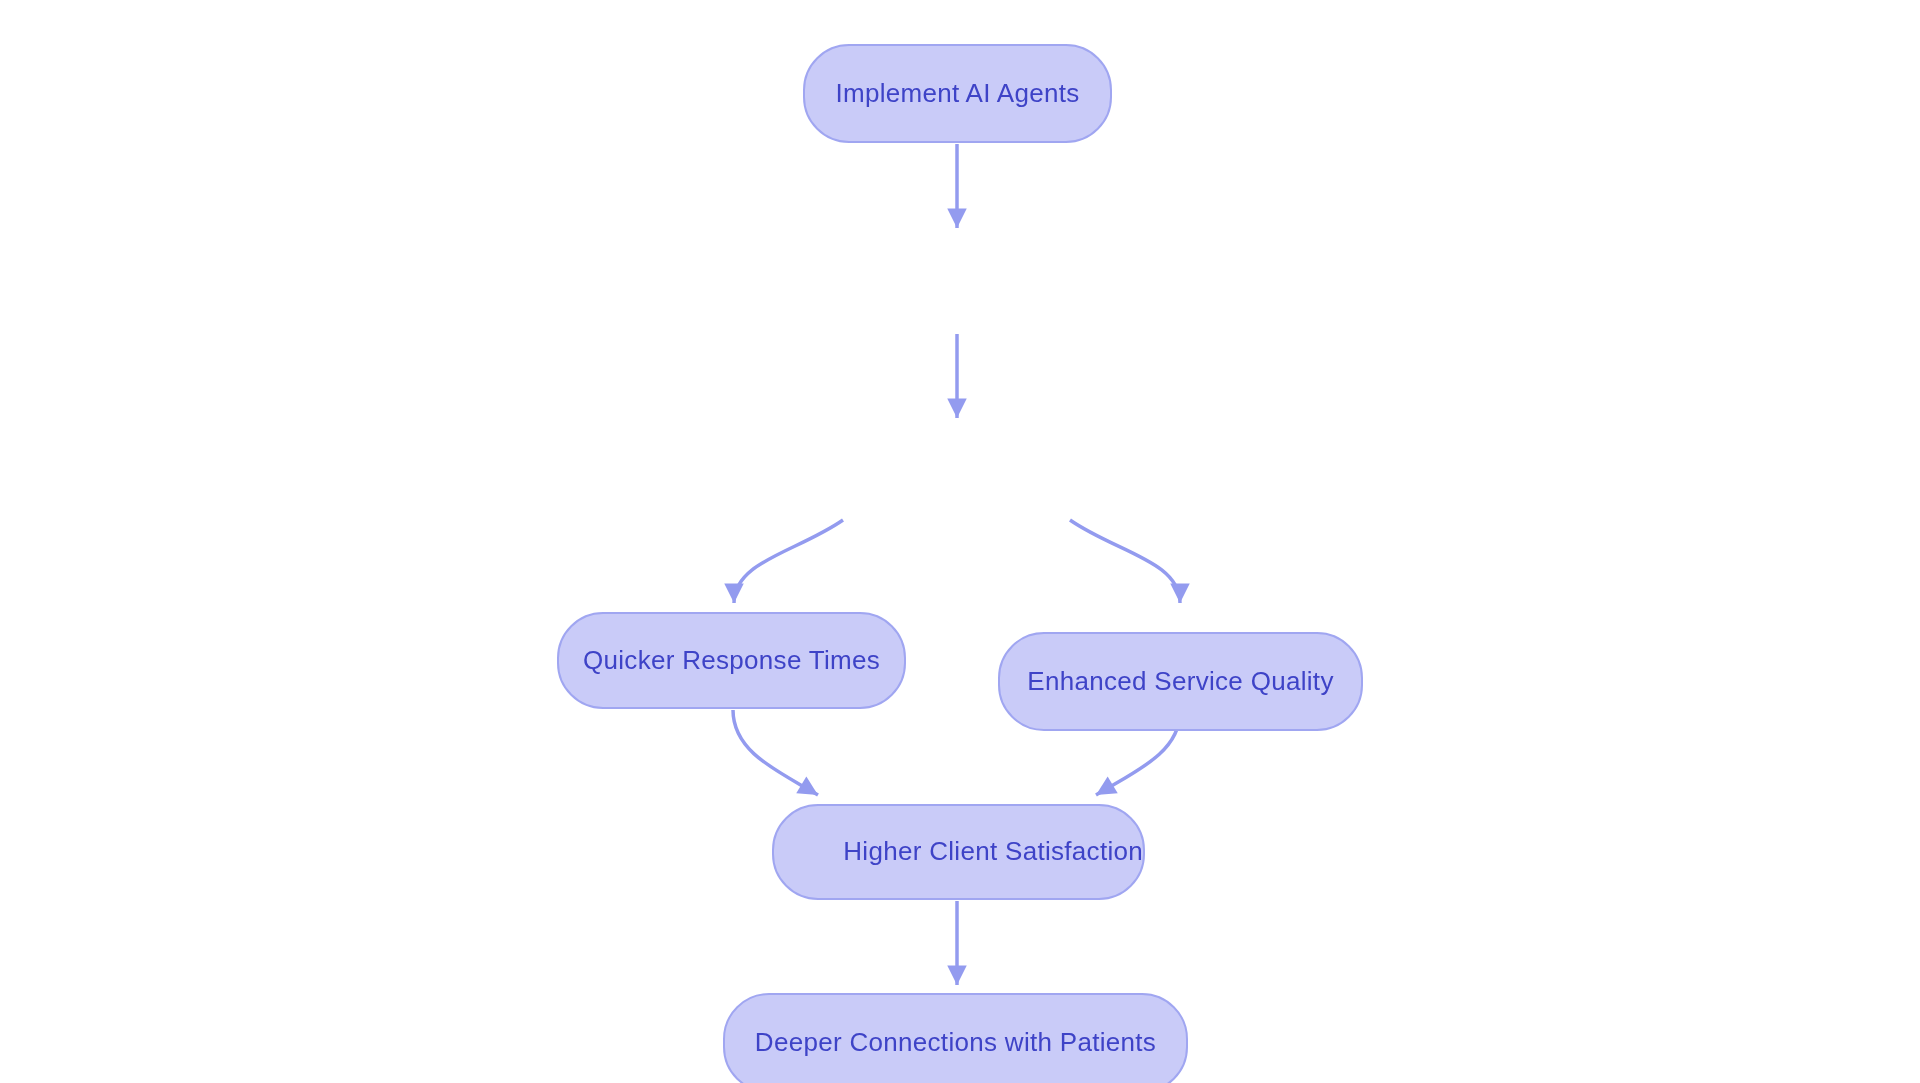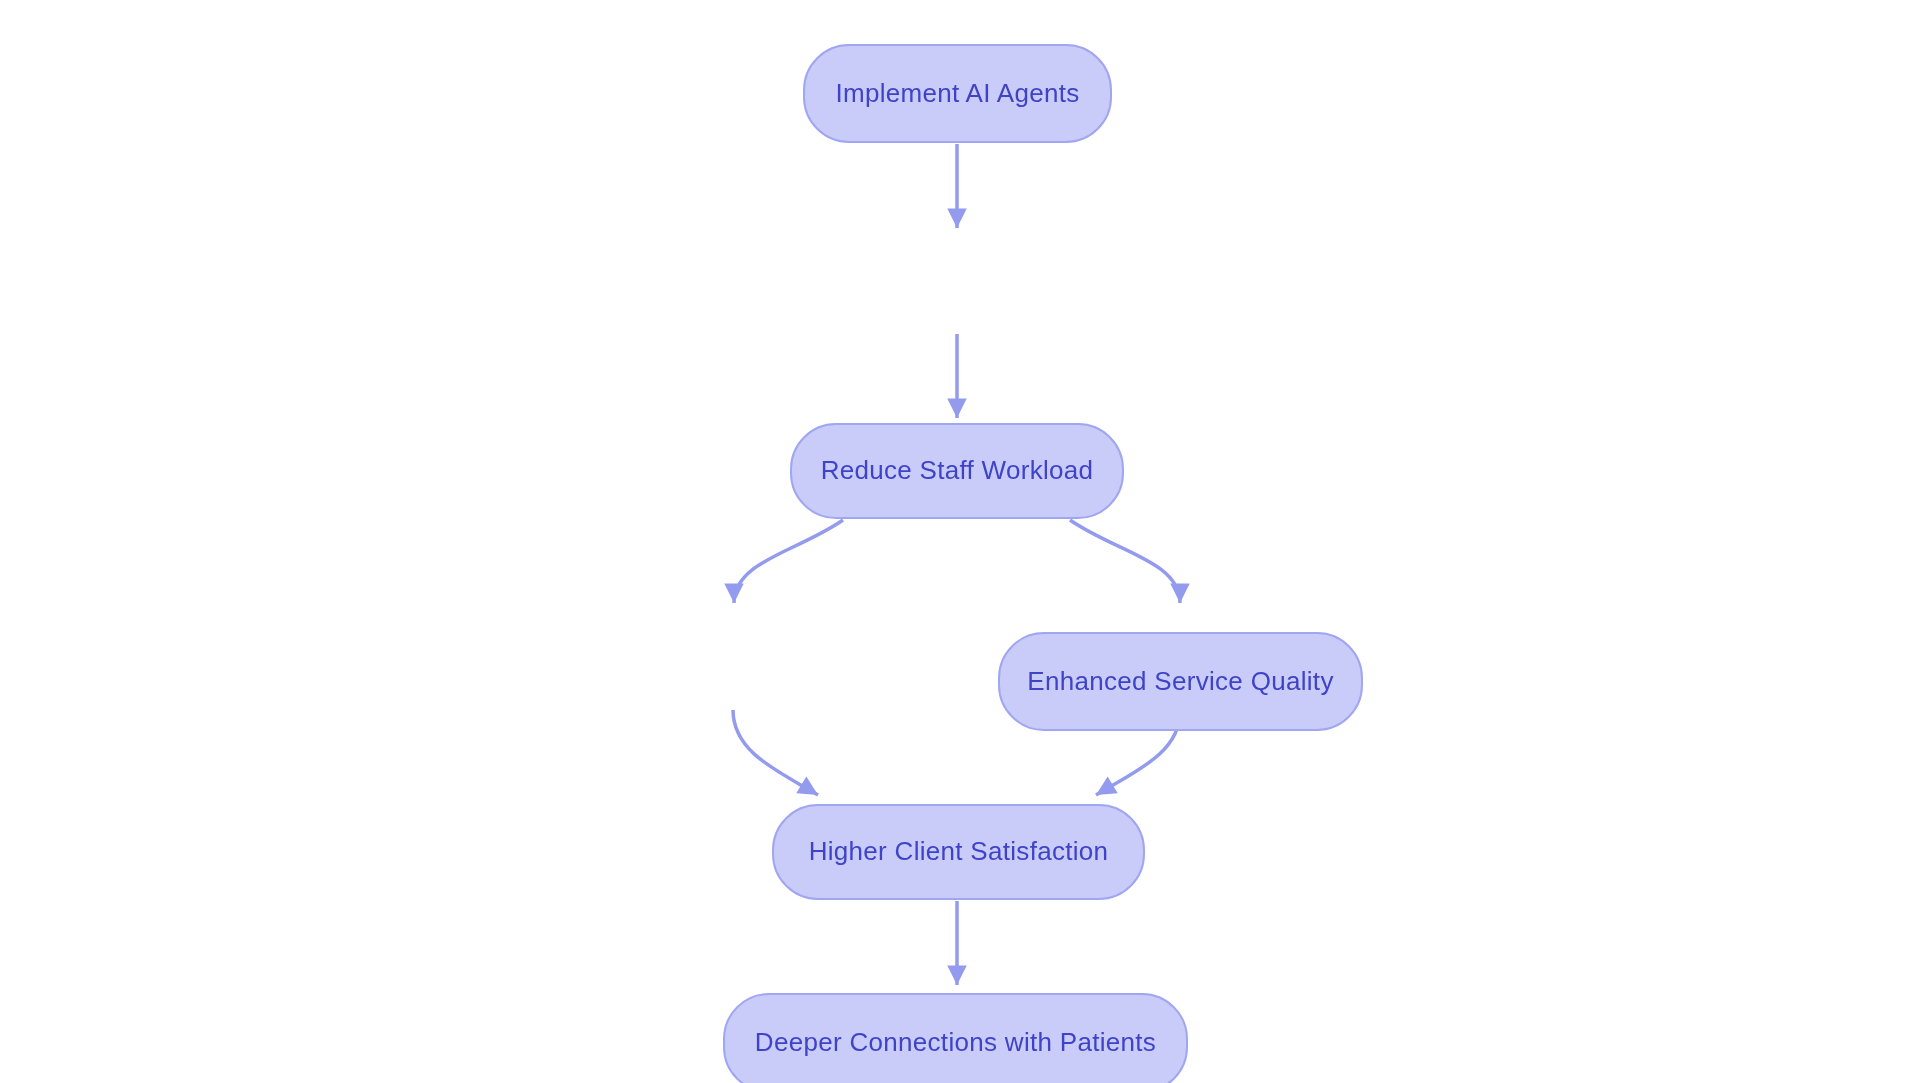--- a/index.html
+++ b/index.html
@@ -72,30 +72,30 @@
     <path class="edge" d="M 733 682 C 733 725, 780 744, 818 767" marker-end="url(#arrow)"></path>
     <path class="edge" d="M 1180 684 C 1180 725, 1134 744, 1096 767" marker-end="url(#arrow)"></path>
     <path class="edge" d="M 957 873 L 957 957" marker-end="url(#arrow)"></path>
   </svg>
 
   <div class="node" style="left:803px; top:16px;  width:309px; height:99px;">
     <span class="node-label">Implement AI Agents</span>
   </div>
 
 
-  <div class="node" style="left:790px; top:395px; width:334px; height:96px;">
-    <span class="node-label">Reduce Staff Workload</span>
+
+  <div class="node" style="left:557px; top:584px; width:349px; height:97px;">
+    <span class="node-label">Quicker Response Times</span>
   </div>
-
 
   <div class="node" style="left:998px; top:604px; width:365px; height:99px;">
     <span class="node-label">Enhanced Service Quality</span>
   </div>
 
-  <div class="node" style="left:772px; top:776px; width:373px; height:96px;">
+  <div class="node" style="left:772px; top:776px; width:373px; height:96px;justify-content:flex-end;">
     <span class="node-label">Higher Client Satisfaction</span>
   </div>
 
   <div class="node" style="left:723px; top:965px; width:465px; height:100px;">
     <span class="node-label">Deeper Connections with Patients</span>
   </div>
 
 </div>
 
 </body></html>

